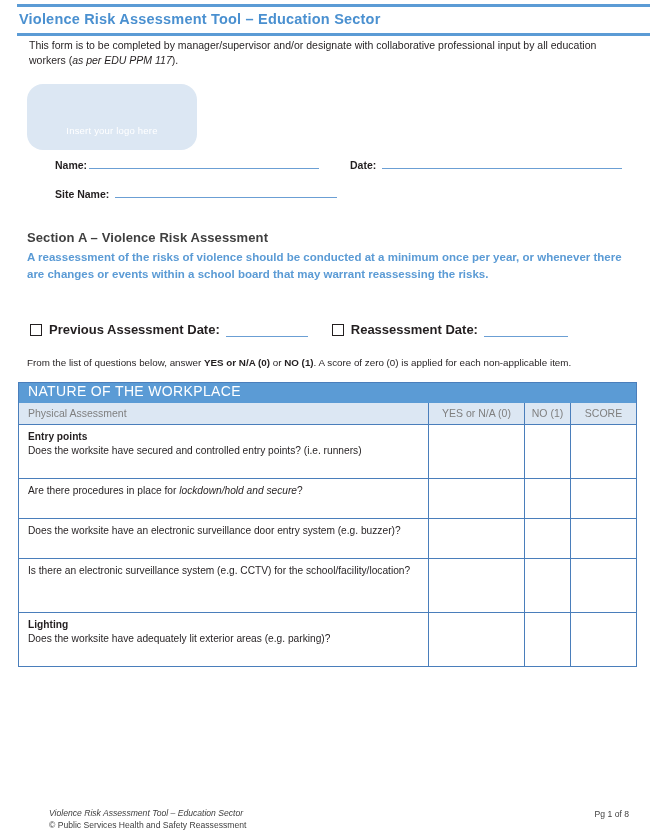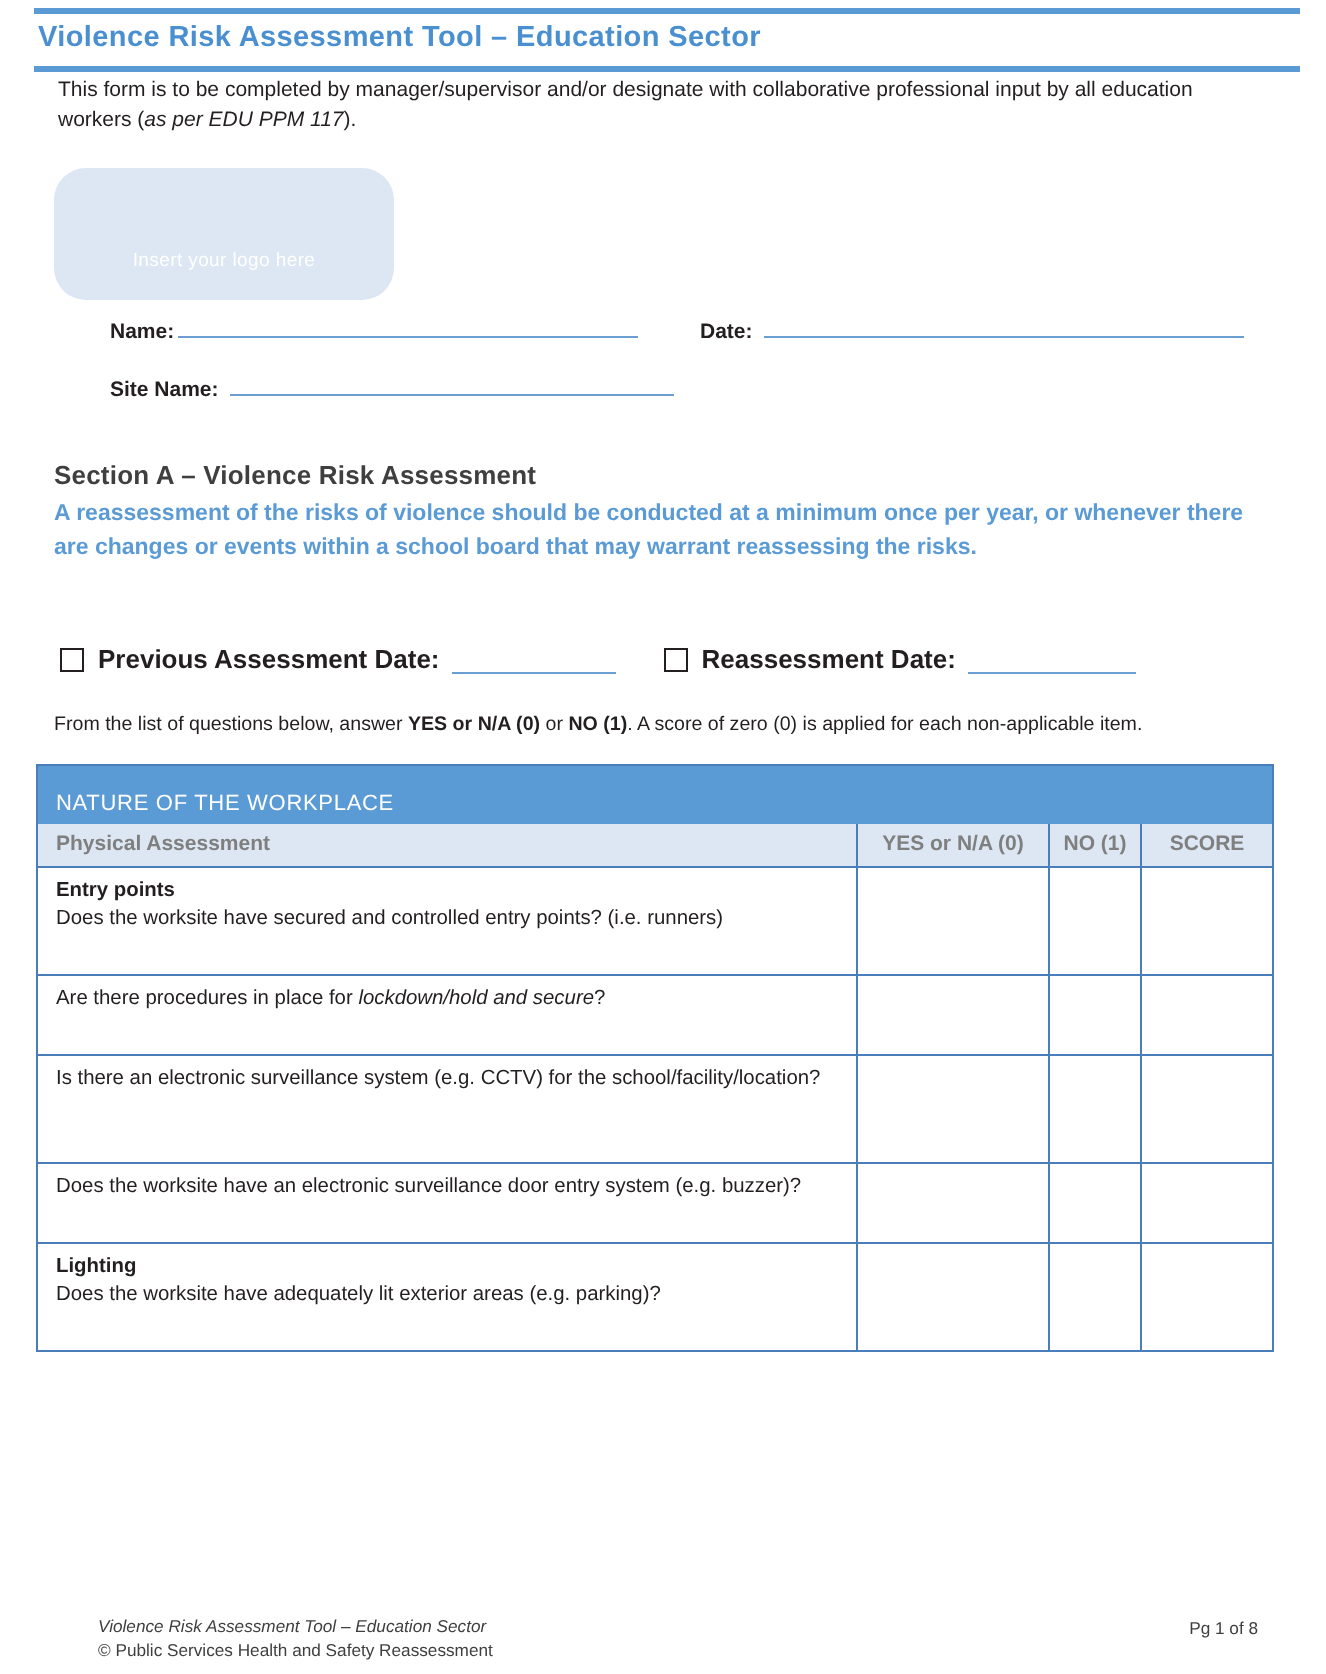--- a/index.html
+++ b/index.html
@@ -170,34 +170,33 @@
     table-layout: fixed;
   }
   .vr-table td, .vr-table th {
     border: 1.6px solid #4a7ebb;
     padding: 0;
     vertical-align: top;
   }
   .band-row td {
     background: #5b9bd5;
     color: #ffffff;
-    font-size: 11px;
+    font-size: 14px;
     font-weight: normal;
     letter-spacing: 0.35px;
-    padding: 13px 8px 4px 9px;
+    padding: 0 8px 4px 9px;
     border-bottom: none;
   }
   .subhead-row td {
     background: #dce7f3;
     color: #7f7f7f;
     font-size: 10.5px;
     padding: 4px 8px 5px 9px;
     text-align: left;
     border-top: none;
-    font-weight: bold;
   }
   .subhead-row td.ctr {
     text-align: center;
     padding-left: 2px;
     padding-right: 2px;
     white-space: nowrap;
   }
   .q-row td {
     background: #ffffff;
     font-size: 10.2px;
@@ -305,34 +304,34 @@
     <tr class="q-row" style="height:40px">
       <td>
         <span class="q-title"></span>
         <span class="q-text"><span>Are there procedures in place for </span><i>lockdown/hold and secure</i><span>?</span></span>
       </td>
       <td class="ans-cell"></td>
       <td class="ans-cell"></td>
       <td class="ans-cell"></td>
     </tr>
 
+    <tr class="q-row" style="height:40px">
+      <td>
+        <span class="q-title"></span>
+        <span class="q-text"><span>Does the worksite have an electronic surveillance door entry system (e.g. buzzer)?</span><i></i><span></span></span>
+      </td>
+      <td class="ans-cell"></td>
+      <td class="ans-cell"></td>
+      <td class="ans-cell"></td>
+    </tr>
+
     <tr class="q-row" style="height:54px">
       <td>
         <span class="q-title"></span>
         <span class="q-text"><span>Is there an electronic surveillance system (e.g. CCTV) for the school/facility/location?</span><i></i><span></span></span>
-      </td>
-      <td class="ans-cell"></td>
-      <td class="ans-cell"></td>
-      <td class="ans-cell"></td>
-    </tr>
-
-    <tr class="q-row" style="height:40px">
-      <td>
-        <span class="q-title"></span>
-        <span class="q-text"><span>Does the worksite have an electronic surveillance door entry system (e.g. buzzer)?</span><i></i><span></span></span>
       </td>
       <td class="ans-cell"></td>
       <td class="ans-cell"></td>
       <td class="ans-cell"></td>
     </tr>
 
 
     <tr class="q-row" style="height:54px">
       <td>
         <span class="q-title">Lighting</span>

